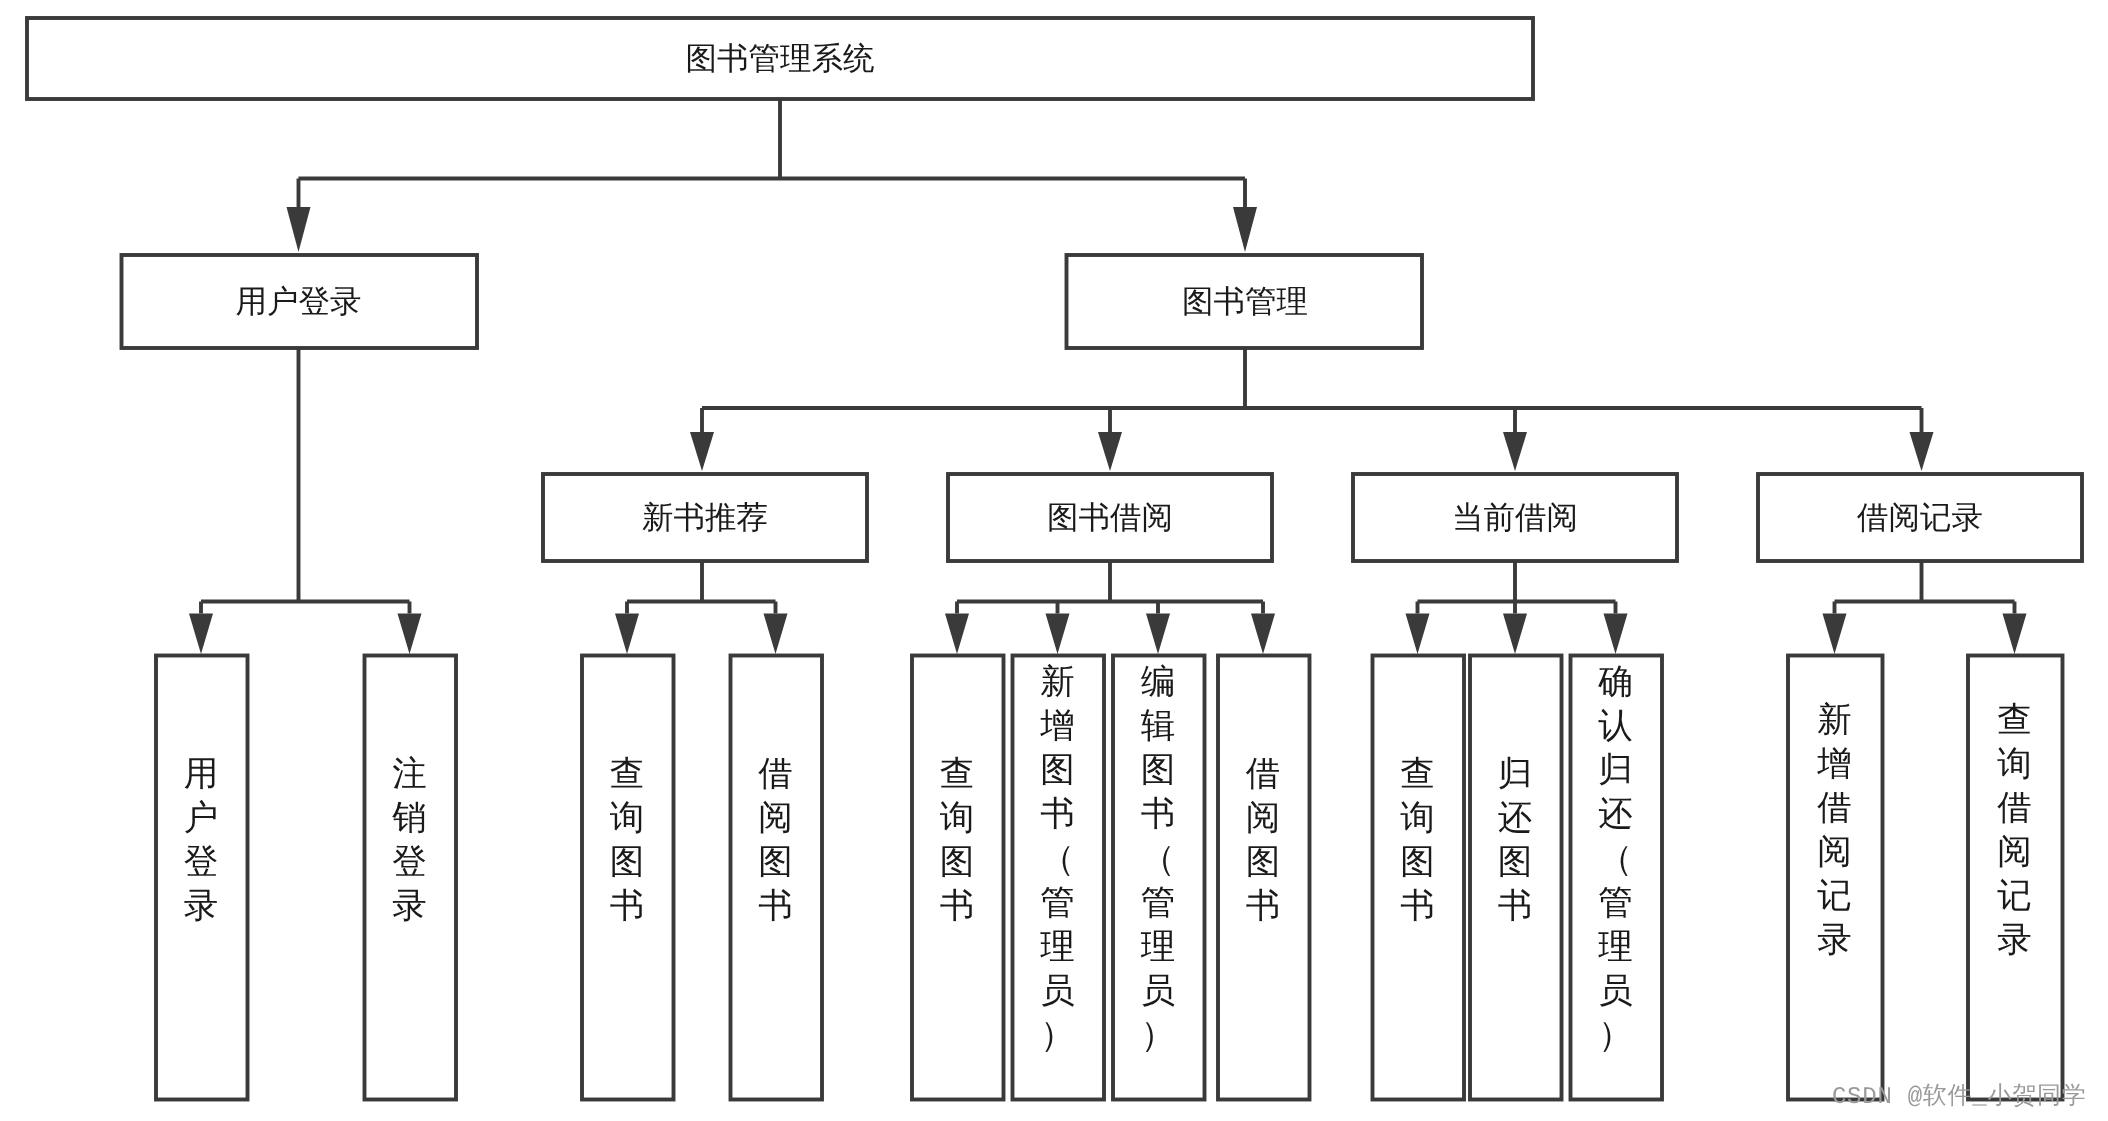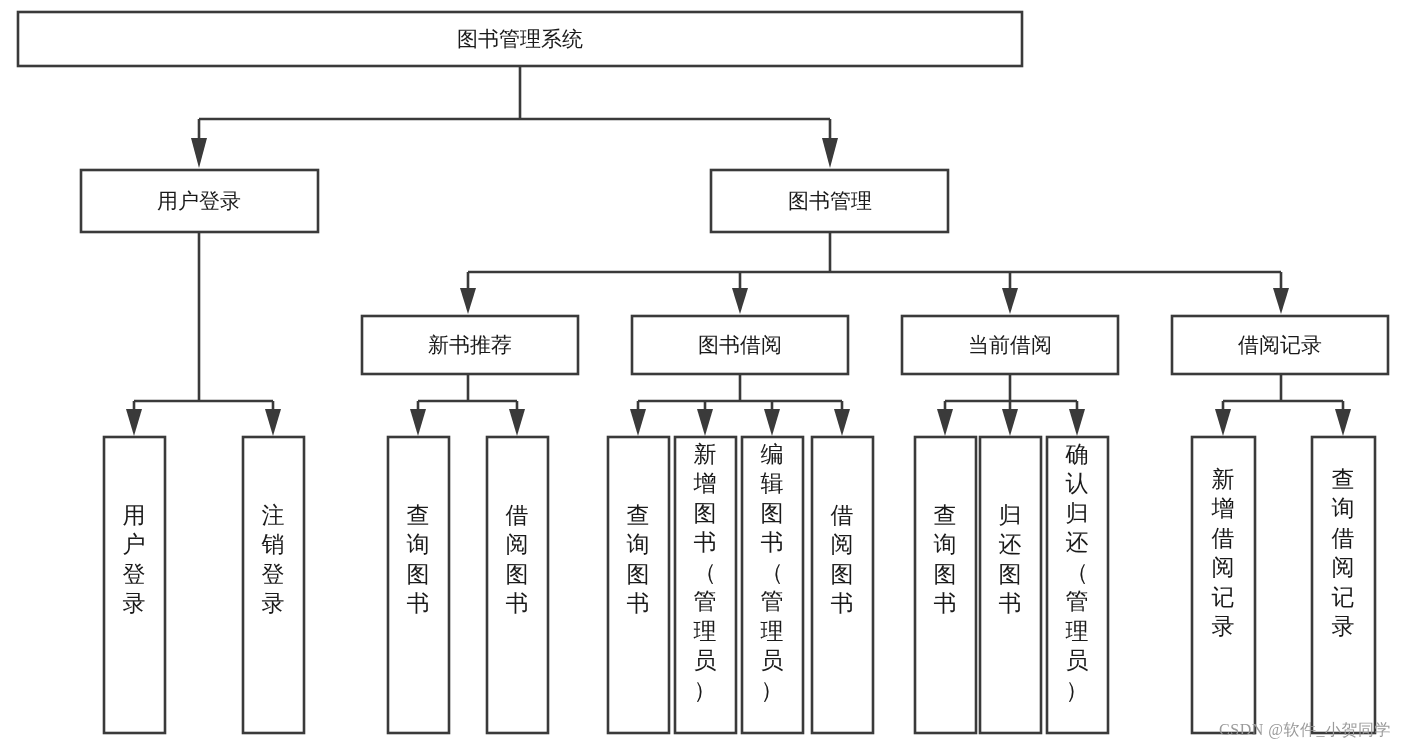--- a/index.html
+++ b/index.html
@@ -52,21 +52,21 @@
   .node-label-v {
     font-family: "DejaVu Sans", "Liberation Sans", sans-serif;
     fill: #1a1a1a;
     font-size: 23px;
     text-anchor: middle;
   }
   .watermark {
     position: absolute;
     right: 14px;
     bottom: 6px;
-    font-family: Liberation Serif, serif;
+    font-family: Liberation Mono, monospace;
     font-size: 16px;
     color: #9a9a9a;
     letter-spacing: 0.5px;
     white-space: nowrap;
     user-select: none;
   }
 </style>
 </head>
 <body>
 

